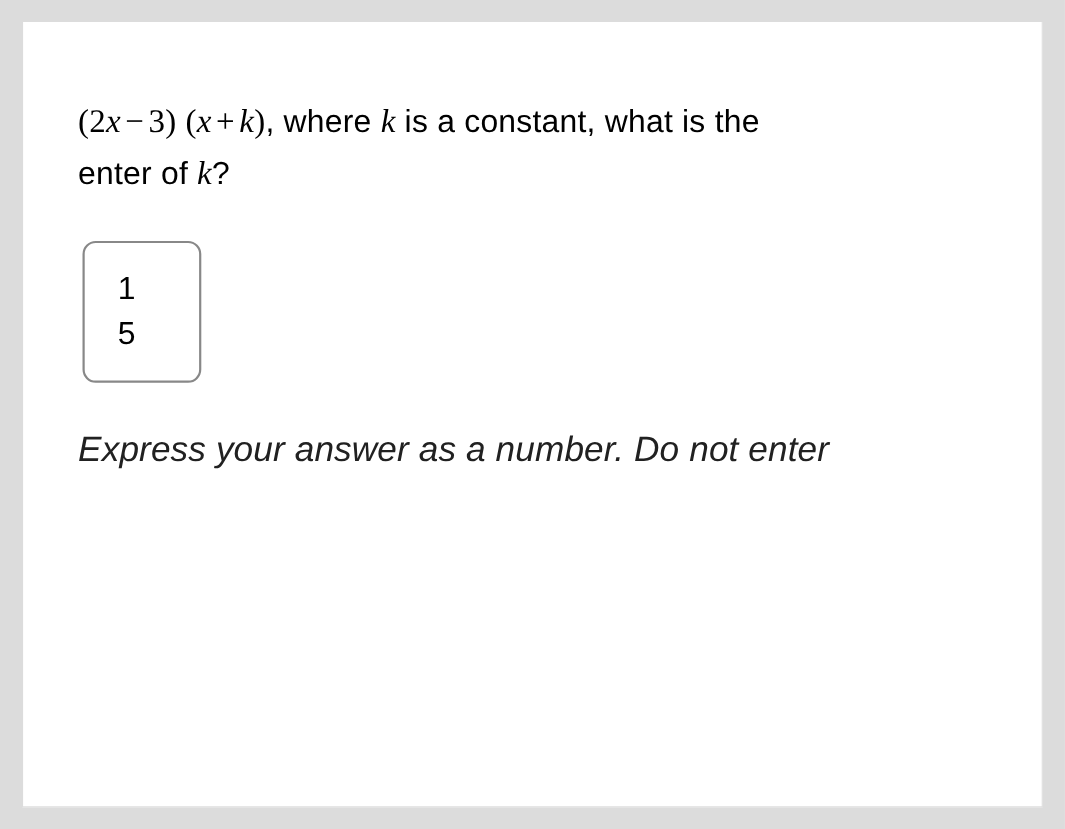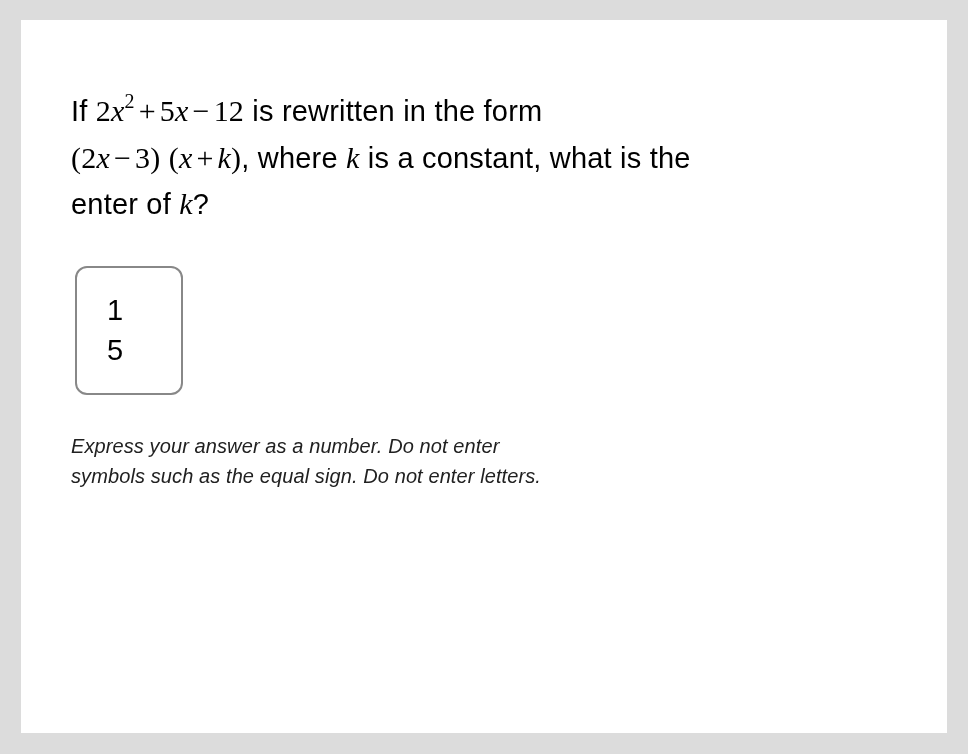--- a/index.html
+++ b/index.html
@@ -68,50 +68,46 @@
       margin-bottom: 36px;
     }
     .answer-value {
       font-family: Arial, Helvetica, sans-serif;
       font-size: 29px;
       line-height: 1.4;
       color: #000000;
       letter-spacing: 1px;
     }
     .instruction-text {
-      font-size: 20px;
+      font-size: 32px;
       line-height: 1.5;
       color: #212121;
       font-style: italic;
       letter-spacing: 0.1px;
     }
   </style>
 </head>
 <body>
 
 <div class="outer-frame">
   <div class="top-bar"></div>
   <div class="content-panel">
 
     <div class="question-text">
       <div>
-        <span>If </span><span class="math">2</span><span class="math-var">x</span><sup class="exp">2</sup><span class="math-op">+</span><span class="math">5</span><span class="math-var">x</span><span class="math-op">−</span><span class="math">12</span><span> is rewritten in the form</span>
-      </div>
-      <div>
         <span class="math">(</span><span class="math">2</span><span class="math-var">x</span><span class="math-op">−</span><span class="math">3</span><span class="math">)</span>&nbsp;<span class="math">(</span><span class="math-var">x</span><span class="math-op">+</span><span class="math-var">k</span><span class="math">)</span><span>, where </span><span class="math-var">k</span><span> is a constant, what is the</span>
       </div>
       <div>
         <span>enter of </span><span class="math-var">k</span><span>?</span>
       </div>
     </div>
 
     <div class="answer-box">
       <div class="answer-value">1</div>
       <div class="answer-value">5</div>
     </div>
 
     <div class="instruction-text">
       <div>Express your answer as a number. Do not enter</div>
-      <div>symbols such as the equal sign. Do not enter letters.</div>
     </div>
 
   </div>
 </div>
 
 </body></html>

